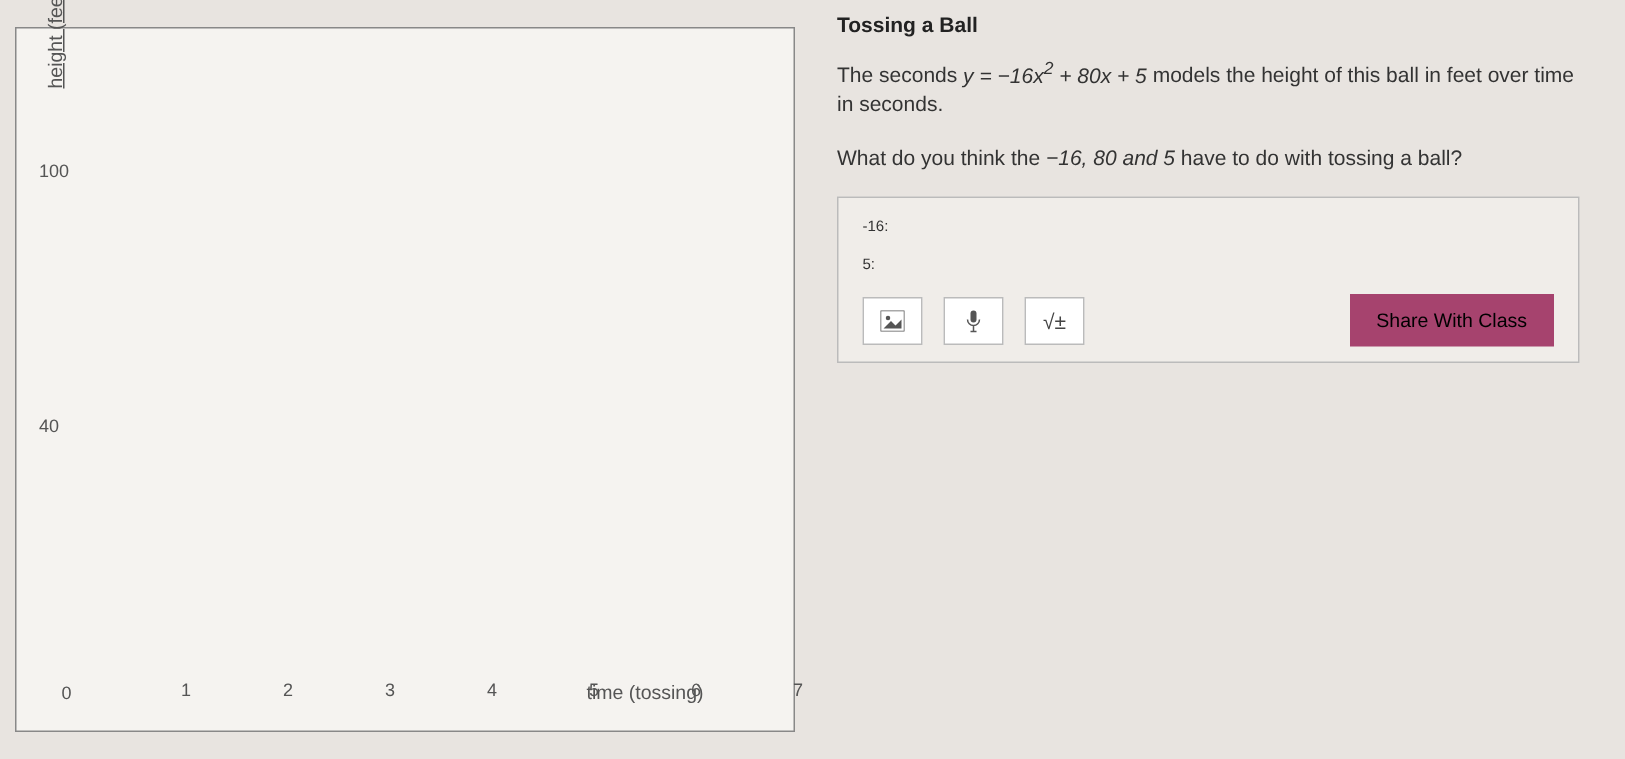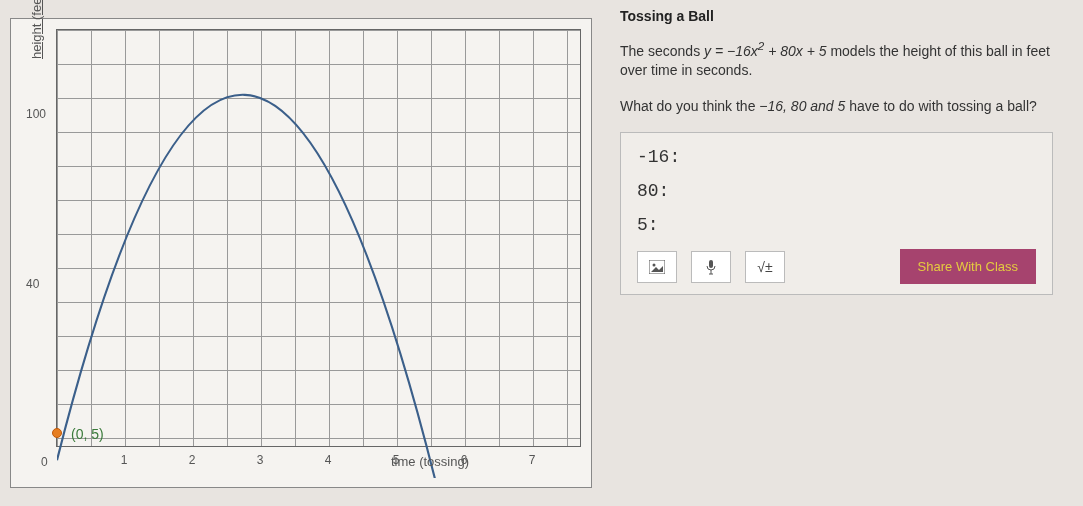--- a/index.html
+++ b/index.html
@@ -6,21 +6,21 @@
     body {
       font-family: Arial, sans-serif;
       background: #e8e4e0;
       width: 1083px;
       height: 506px;
       overflow: hidden;
       color: #333;
     }
     .container { display: flex; height: 100%; }
     .chart-panel {
-      width: 582px;
+      width: 520px;
       height: 470px;
       position: relative;
       background: #f5f3f0;
       margin: 18px 0 0 10px;
       border: 1px solid #888;
     }
     .grid {
       position: absolute;
       left: 45px; right: 10px; top: 10px; bottom: 40px;
       background:
@@ -53,51 +53,43 @@
     .ball-pt { position:absolute; width:10px; height:10px; background:#e67e22; border-radius:50%; border:1px solid #c0590a; transform:translate(-50%,-50%); }
     .ball-lbl { position:absolute; font-size:14px; color:#3a7a3a; }
     .right-panel { flex:1; padding: 8px 30px 0 28px; }
     .title { font-size: 14px; color:#222; margin: 0 0 14px 0; }
     .para { font-size: 14px; color:#333; line-height:1.4; margin-bottom: 16px; }
     .math-var { font-style: italic; font-family: Liberation Sans, sans-serif; }
     .answer-box {
       border: 1px solid #bbb; background:#f0ede9;
       padding: 14px 16px 10px; margin-top: 4px;
     }
-    .answer-box .row { font-size:18px; margin-bottom: 14px; color:#333;font-family:Liberation Mono, monospace; }
+    .answer-box .row { font-size:10px; margin-bottom: 14px; color:#333; }
     .toolbar { display:flex; align-items:center; gap:14px; margin-top: 8px; }
     .tool-btn {
       width:40px; height:32px; border:1px solid #bbb; background:#fff;
       display:flex; align-items:center; justify-content:center;
       cursor:pointer; font-size:14px; color:#444;
     }
     .share-btn {
-      margin-left:auto; background:#b84a7a; color:#fde047;
+      margin-left:auto; background:#b84a7a; color:#000000;
       border:none; padding: 10px 18px; font-size:13px; cursor:pointer;
       filter: brightness(.9);
     }
   </style>
 </head>
 <body>
 
 <div class="container">
   <div class="chart-panel">
     <span class="ylabel">height (feet)</span>
     <span class="ytick" style="top:95px">100</span>
     <span class="ytick" style="top:265px">40</span>
     <span class="origin">0</span>
 
-    <div class="grid">
-      <div class="sub"></div>
-      <svg class="curve" viewBox="0 0 490 420" preserveAspectRatio="none">
-        <path d="M 0,403 Q 175,-290 354,420" stroke="#3b5f8a" stroke-width="2" fill="none"></path>
-      </svg>
-      <div class="ball-pt" style="left:0; top:403px"></div>
-      <span class="ball-lbl" style="left:14px; top:396px">(0, 5)</span>
-    </div>
 
     <span class="xlabel">time (tossing)</span>
     <span class="xtick" style="left:113px">1</span>
     <span class="xtick" style="left:181px">2</span>
     <span class="xtick" style="left:249px">3</span>
     <span class="xtick" style="left:317px">4</span>
     <span class="xtick" style="left:385px">5</span>
     <span class="xtick" style="left:453px">6</span>
     <span class="xtick" style="left:521px">7</span>
   </div>
@@ -110,21 +102,20 @@
       <span> models the height of this ball in feet over time in seconds.</span>
     </p>
     <p class="para">
       <span>What do you think the </span>
       <span class="math-var">−16, 80 and 5</span>
       <span> have to do with tossing a ball?</span>
     </p>
 
     <div class="answer-box">
       <div class="row">-16:</div>
-      <div class="row">80:</div>
       <div class="row">5:</div>
       <div class="toolbar">
         <button class="tool-btn">
           <svg width="16" height="14">
               <rect x="0" y="0" width="16" height="14" fill="none" stroke="#555"></rect>
               <circle cx="5" cy="5" r="1.5" fill="#555"></circle>
               <path d="M2 12 L7 7 L10 10 L14 6 L14 12 Z" fill="#555"></path>
             </svg>
         </button>
         <button class="tool-btn">

